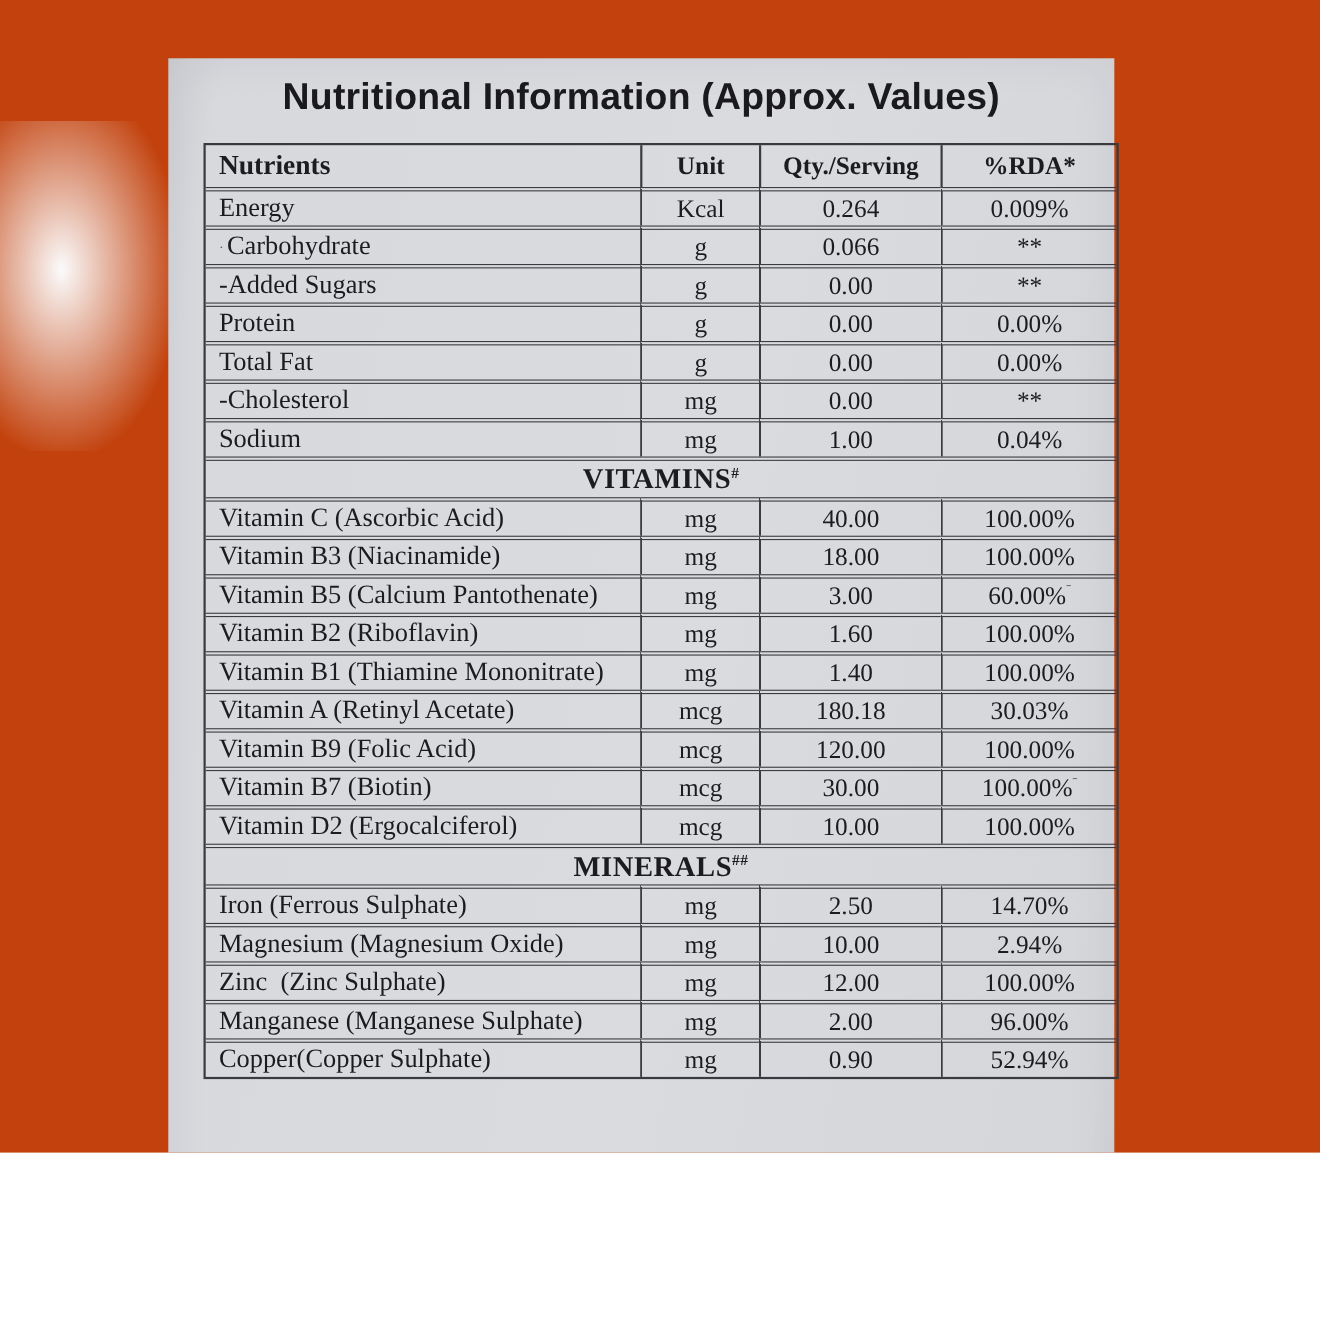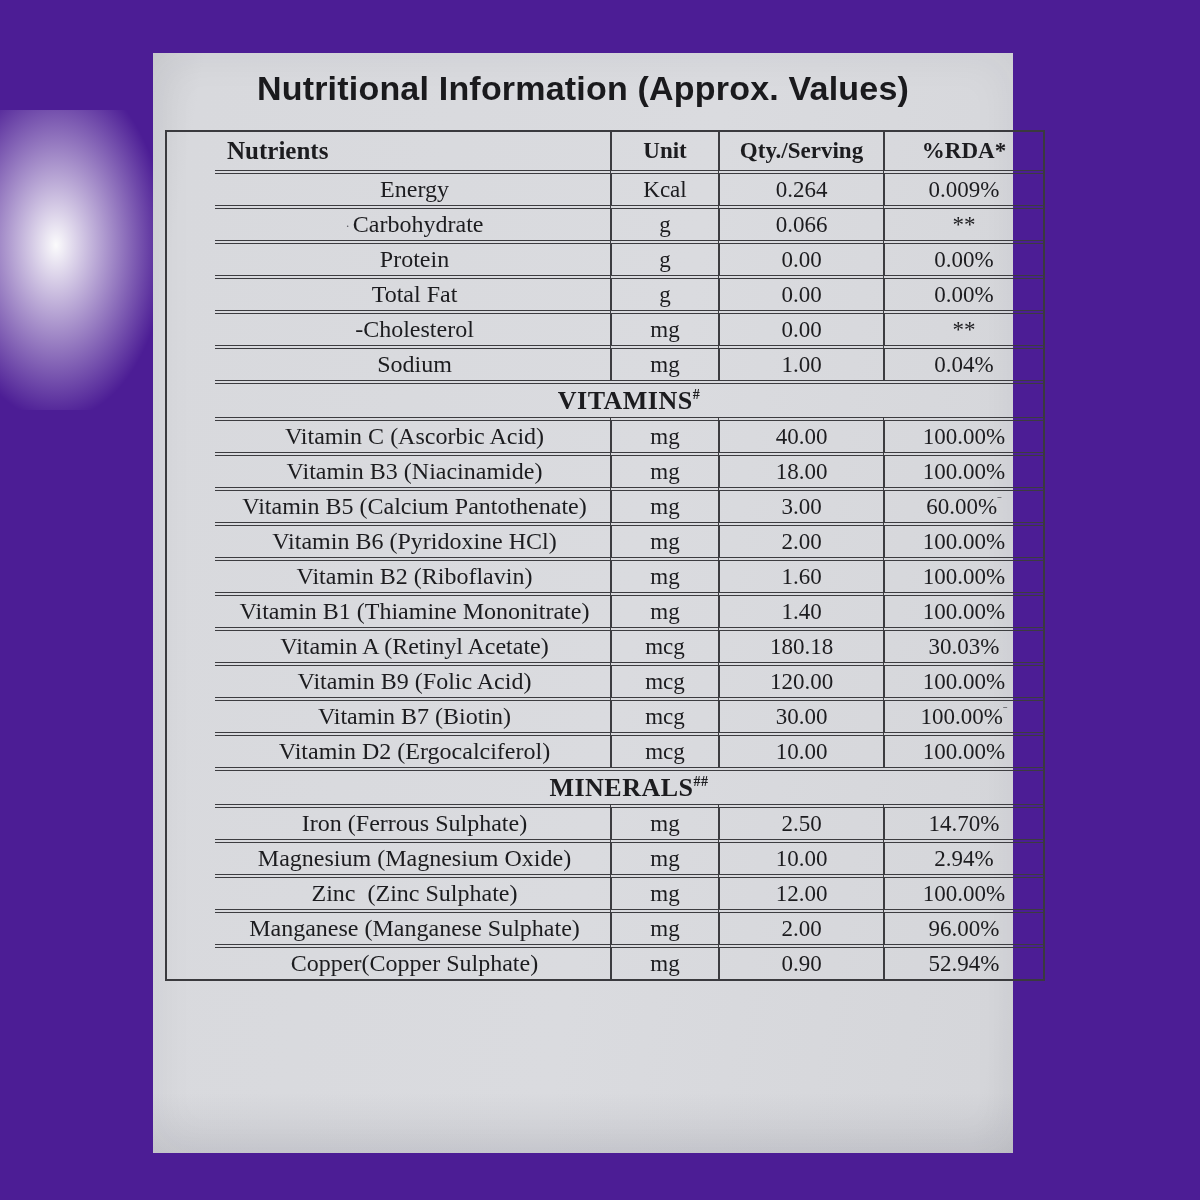--- a/index.html
+++ b/index.html
@@ -3,22 +3,22 @@
 <meta charset="utf-8">
 <style>
   html, body {
     margin: 0;
     padding: 0;
     background: #ffffff;
   }
   .canvas {
     position: relative;
     width: 1200px;
-    height: 1200px;
-    background: #4c1d95;
+    height: 1048px;
+    background: #c2410c;
     overflow: hidden;
     font-family: "Liberation Serif", serif;
   }
   
   .canvas::before {
     content: '';
     position: absolute;
     left: 0; top: 110px;
     width: 160px; height: 300px;
     background: radial-gradient(ellipse at 35% 45%, #fbfbfc 0%, rgba(251,251,252,0) 75%);
@@ -50,29 +50,28 @@
     margin: 0;
     text-align: center;
     font-family: "Liberation Sans", sans-serif;
     font-weight: bold;
     font-size: 34px;
     letter-spacing: 0.2px;
     color: #1a1a1d;
   }
   table.nutrition-table {
     position: absolute;
-    left: 12px;
+    left: 32px;
     top: 77px;
     width: 828px;
     border-collapse: separate;
     border-spacing: 0;
     border: 2px solid #3a3a3e;
     color: #1c1c1f;
     table-layout: fixed;
-    padding-left: 48px;
   }
   th, td {
     padding: 0 8px;
     overflow: hidden;
   }
   thead th {
     height: 38px;
     font-size: 25px;
     font-weight: bold;
     vertical-align: middle;
@@ -82,21 +81,21 @@
     padding-left: 12px;
   }
   tbody td {
     height: 31px;
     font-size: 24px;
     text-align: center;
     vertical-align: middle;
     border-top: 4px double #3c3c40;
   }
   td.c-nutrient {
-    text-align: center;
+    text-align: left;
     padding-left: 12px;
   }
   
   th + th, td + td {
     border-left: 2px solid #3c3c40;
   }
   tr.section-row td {
     height: 33px;
     font-size: 26px;
     font-weight: bold;
@@ -147,20 +146,26 @@
             <td class="c-qty">0.264</td>
             <td class="c-rda"><span>0.009%</span></td>
           </tr>
           <tr>
             <td class="c-nutrient"><span class="prefix">·</span><span class="nm">Carbohydrate</span></td>
             <td class="c-unit">g</td>
             <td class="c-qty">0.066</td>
             <td class="c-rda"><span>**</span></td>
           </tr>
           <tr>
+            <td class="c-nutrient"><span class="nm">-Added Sugars</span></td>
+            <td class="c-unit">g</td>
+            <td class="c-qty">0.00</td>
+            <td class="c-rda"><span>**</span></td>
+          </tr>
+          <tr>
             <td class="c-nutrient"><span class="nm">Protein</span></td>
             <td class="c-unit">g</td>
             <td class="c-qty">0.00</td>
             <td class="c-rda"><span>0.00%</span></td>
           </tr>
           <tr>
             <td class="c-nutrient"><span class="nm">Total Fat</span></td>
             <td class="c-unit">g</td>
             <td class="c-qty">0.00</td>
             <td class="c-rda"><span>0.00%</span></td>
@@ -190,26 +195,20 @@
             <td class="c-nutrient"><span class="nm">Vitamin B3 (Niacinamide)</span></td>
             <td class="c-unit">mg</td>
             <td class="c-qty">18.00</td>
             <td class="c-rda"><span>100.00%</span></td>
           </tr>
           <tr>
             <td class="c-nutrient"><span class="nm">Vitamin B5 (Calcium Pantothenate)</span></td>
             <td class="c-unit">mg</td>
             <td class="c-qty">3.00</td>
             <td class="c-rda"><span>60.00%</span><sup class="rda-mark">ˉ</sup></td>
-          </tr>
-          <tr>
-            <td class="c-nutrient"><span class="nm">Vitamin B6 (Pyridoxine HCl)</span></td>
-            <td class="c-unit">mg</td>
-            <td class="c-qty">2.00</td>
-            <td class="c-rda"><span>100.00%</span></td>
           </tr>
           <tr>
             <td class="c-nutrient"><span class="nm">Vitamin B2 (Riboflavin)</span></td>
             <td class="c-unit">mg</td>
             <td class="c-qty">1.60</td>
             <td class="c-rda"><span>100.00%</span></td>
           </tr>
           <tr>
             <td class="c-nutrient"><span class="nm">Vitamin B1 (Thiamine Mononitrate)</span></td>
             <td class="c-unit">mg</td>

